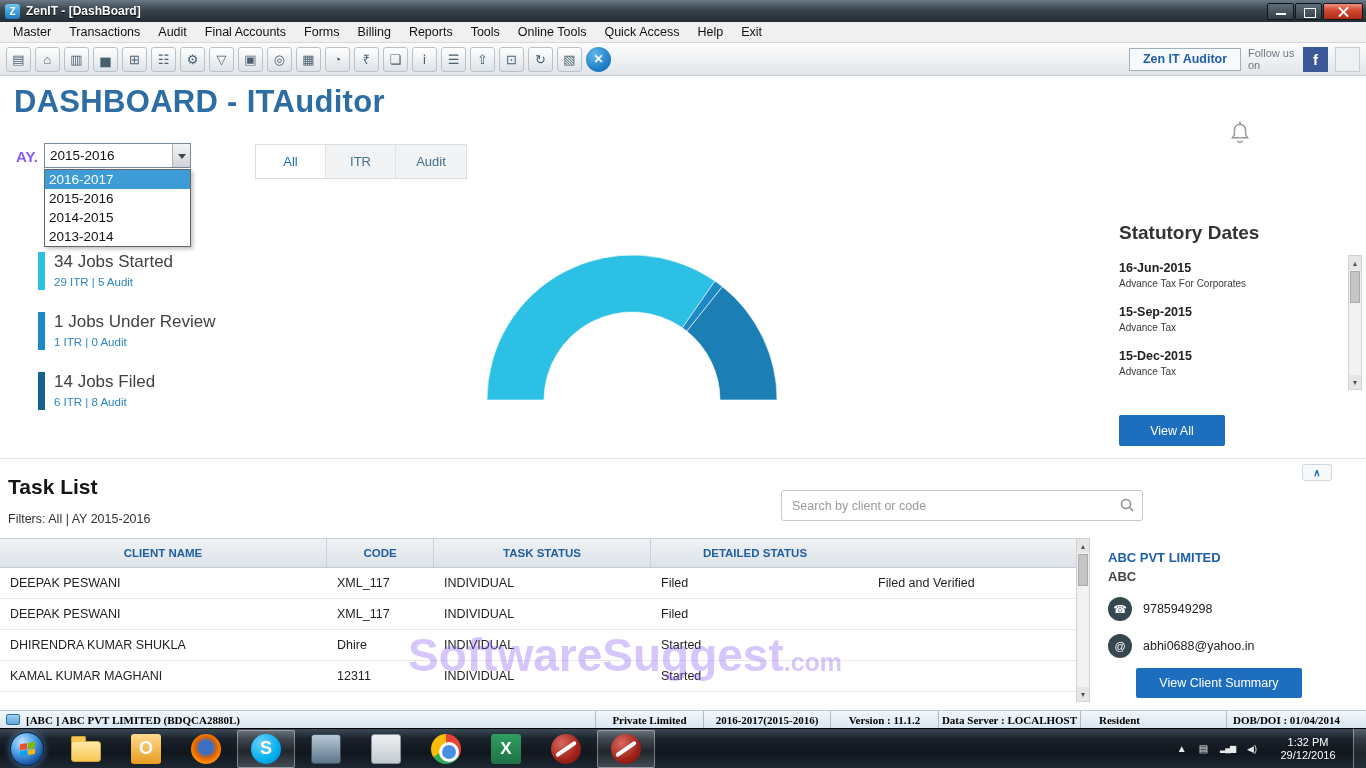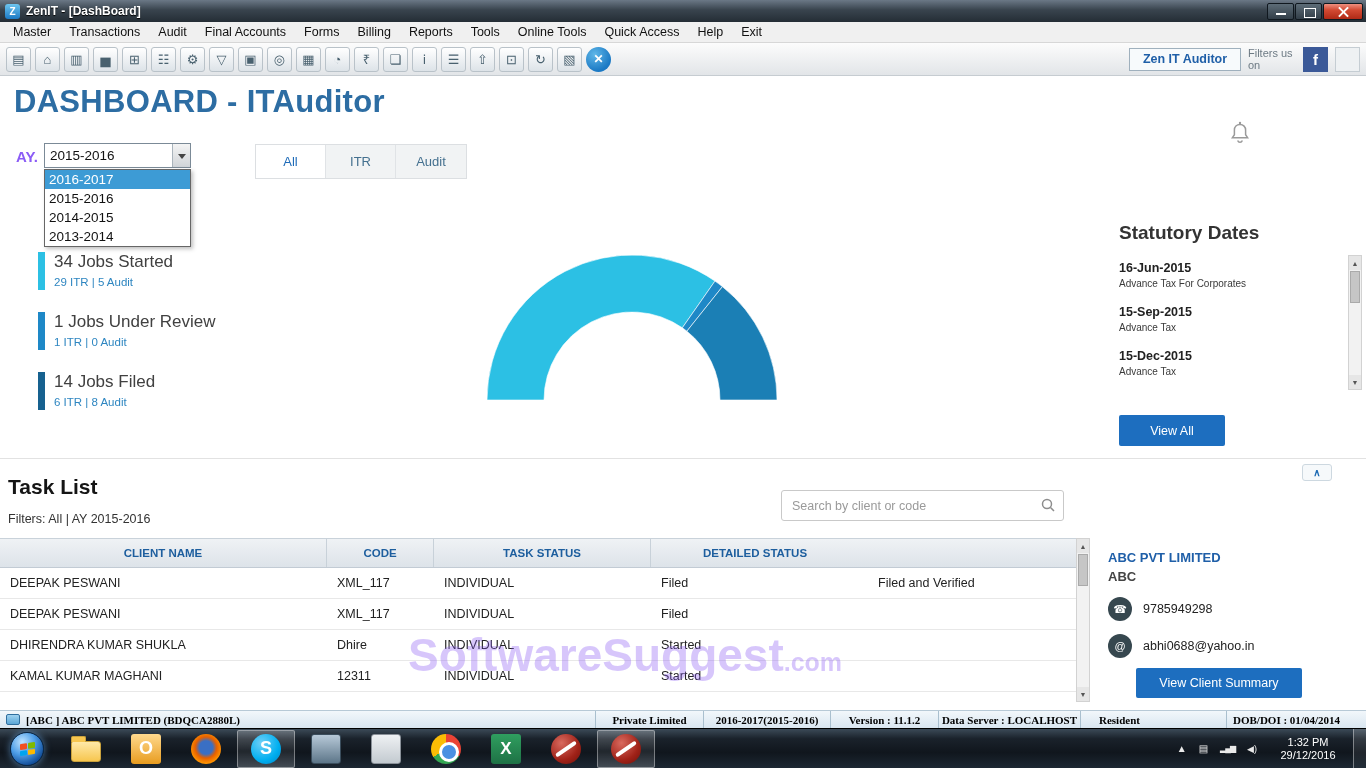--- a/index.html
+++ b/index.html
@@ -81,21 +81,21 @@
 
 .btn-primary{background:#1d6ebf;color:#fff;border:none;font-size:12.5px;font-family:inherit;display:flex;align-items:center;justify-content:center;border-radius:2px;position:absolute;}
 .view-all{left:1119px;top:339px;width:106px;height:31px;}
 .view-summary{left:1136px;top:592px;width:166px;height:30px;}
 
 .divider{position:absolute;left:0;top:382px;width:1366px;height:1px;background:#e2e2e2;}
 .chevron-btn{position:absolute;left:1302px;top:388px;width:30px;height:17px;border:1px solid #cdd8e0;background:#f6f9fb;border-radius:3px;color:#1f6cb5;font-size:10px;font-weight:bold;display:flex;align-items:center;justify-content:center;}
 
 .tl-title{position:absolute;left:8px;top:399px;font-size:21px;font-weight:bold;color:#151515;}
 .tl-filters{position:absolute;left:8px;top:436px;font-size:12.5px;color:#333;}
-.search-box{position:absolute;left:781px;top:414px;width:283px;height:31px;}
+.search-box{position:absolute;left:781px;top:414px;width:362px;height:31px;}
 .search-input{width:100%;height:100%;border:1px solid #c9c9c9;border-radius:3px;padding:0 30px 0 10px;font-size:12.5px;font-family:inherit;color:#333;}
 .search-input::placeholder{color:#9a9a9a;}
 .search-ico{position:absolute;right:8px;top:7px;}
 
 .task-table{position:absolute;left:0;top:462px;width:1076px;height:164px;overflow:hidden;border-top:1px solid #c9d2da;}
 .thead{display:flex;height:29px;background:linear-gradient(#eff2f5,#dde3e9);border-bottom:1px solid #c2cbd4;}
 .th{display:flex;align-items:center;justify-content:center;font-size:11.5px;font-weight:bold;color:#1d5e9e;border-right:1px solid #c8d1d9;}
 .th:last-child{border-right:none;}
 .trow{display:flex;height:31px;border-bottom:1px solid #e8e8e8;background:#fff;}
 .td{display:flex;align-items:center;font-size:12.5px;color:#222;padding-left:10px;overflow:hidden;white-space:nowrap;}
@@ -201,21 +201,21 @@
         <div class="tool-icon">ℹ</div>
         <div class="tool-icon">☰</div>
         <div class="tool-icon">⇧</div>
         <div class="tool-icon">⊡</div>
         <div class="tool-icon">↻</div>
         <div class="tool-icon">▧</div>
         <div class="tool-icon tool-close">✕</div>
       </div>
     <div class="toolbar-right">
       <div class="brand-box">Zen IT Auditor</div>
-      <div class="follow">Filters us on</div>
+      <div class="follow">Follow us on</div>
       <div class="social-sq fb">f</div>
       <div class="social-sq other"></div>
     </div>
   </div>
 
   <div class="content">
     <div class="page-title">DASHBOARD - ITAuditor</div>
 
     <div class="ay-label">AY.</div>
     <div class="combo">

